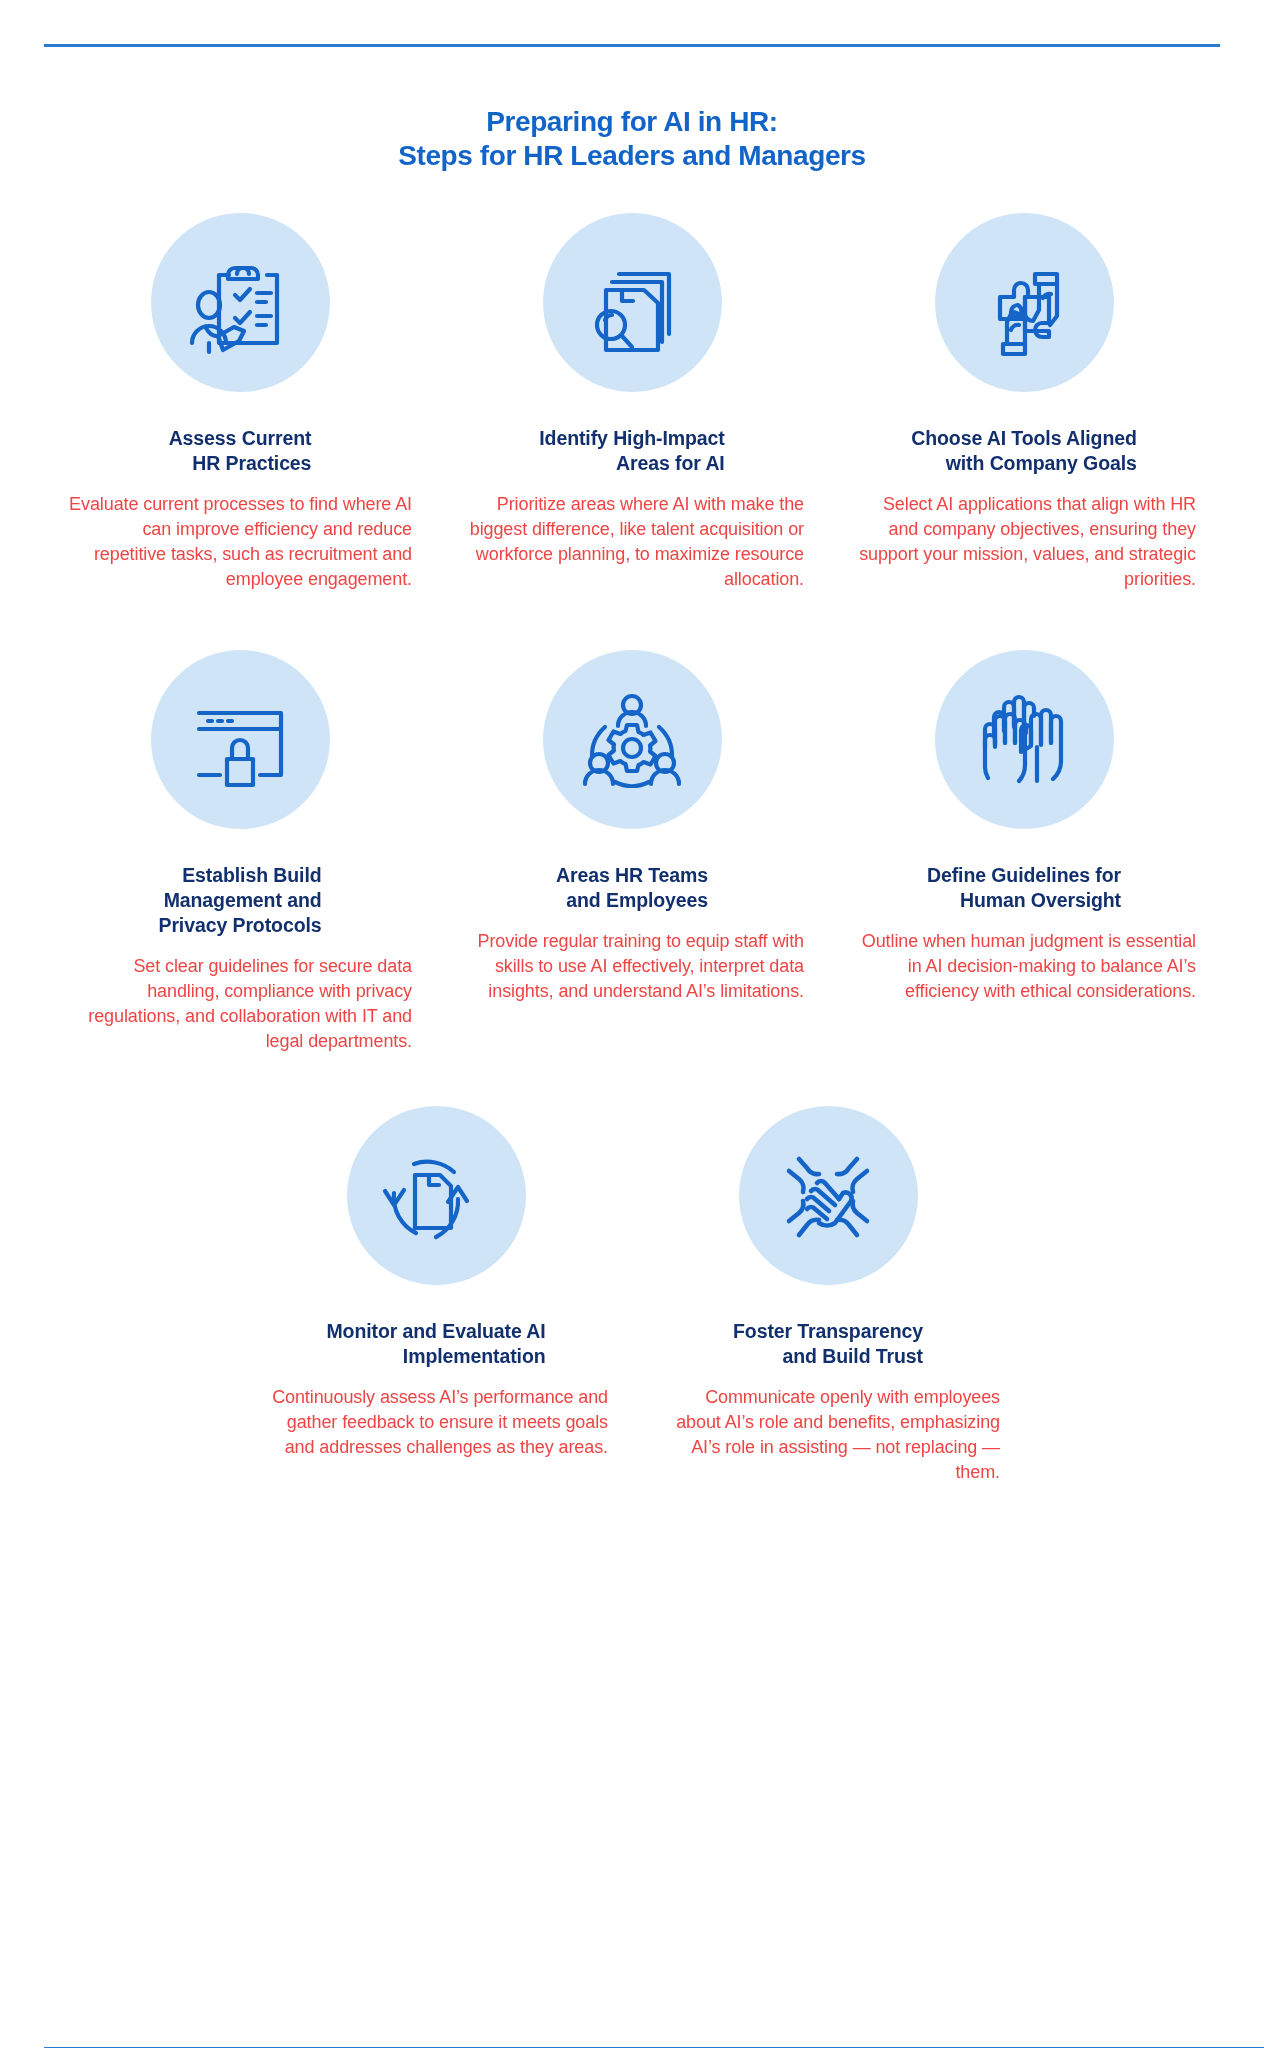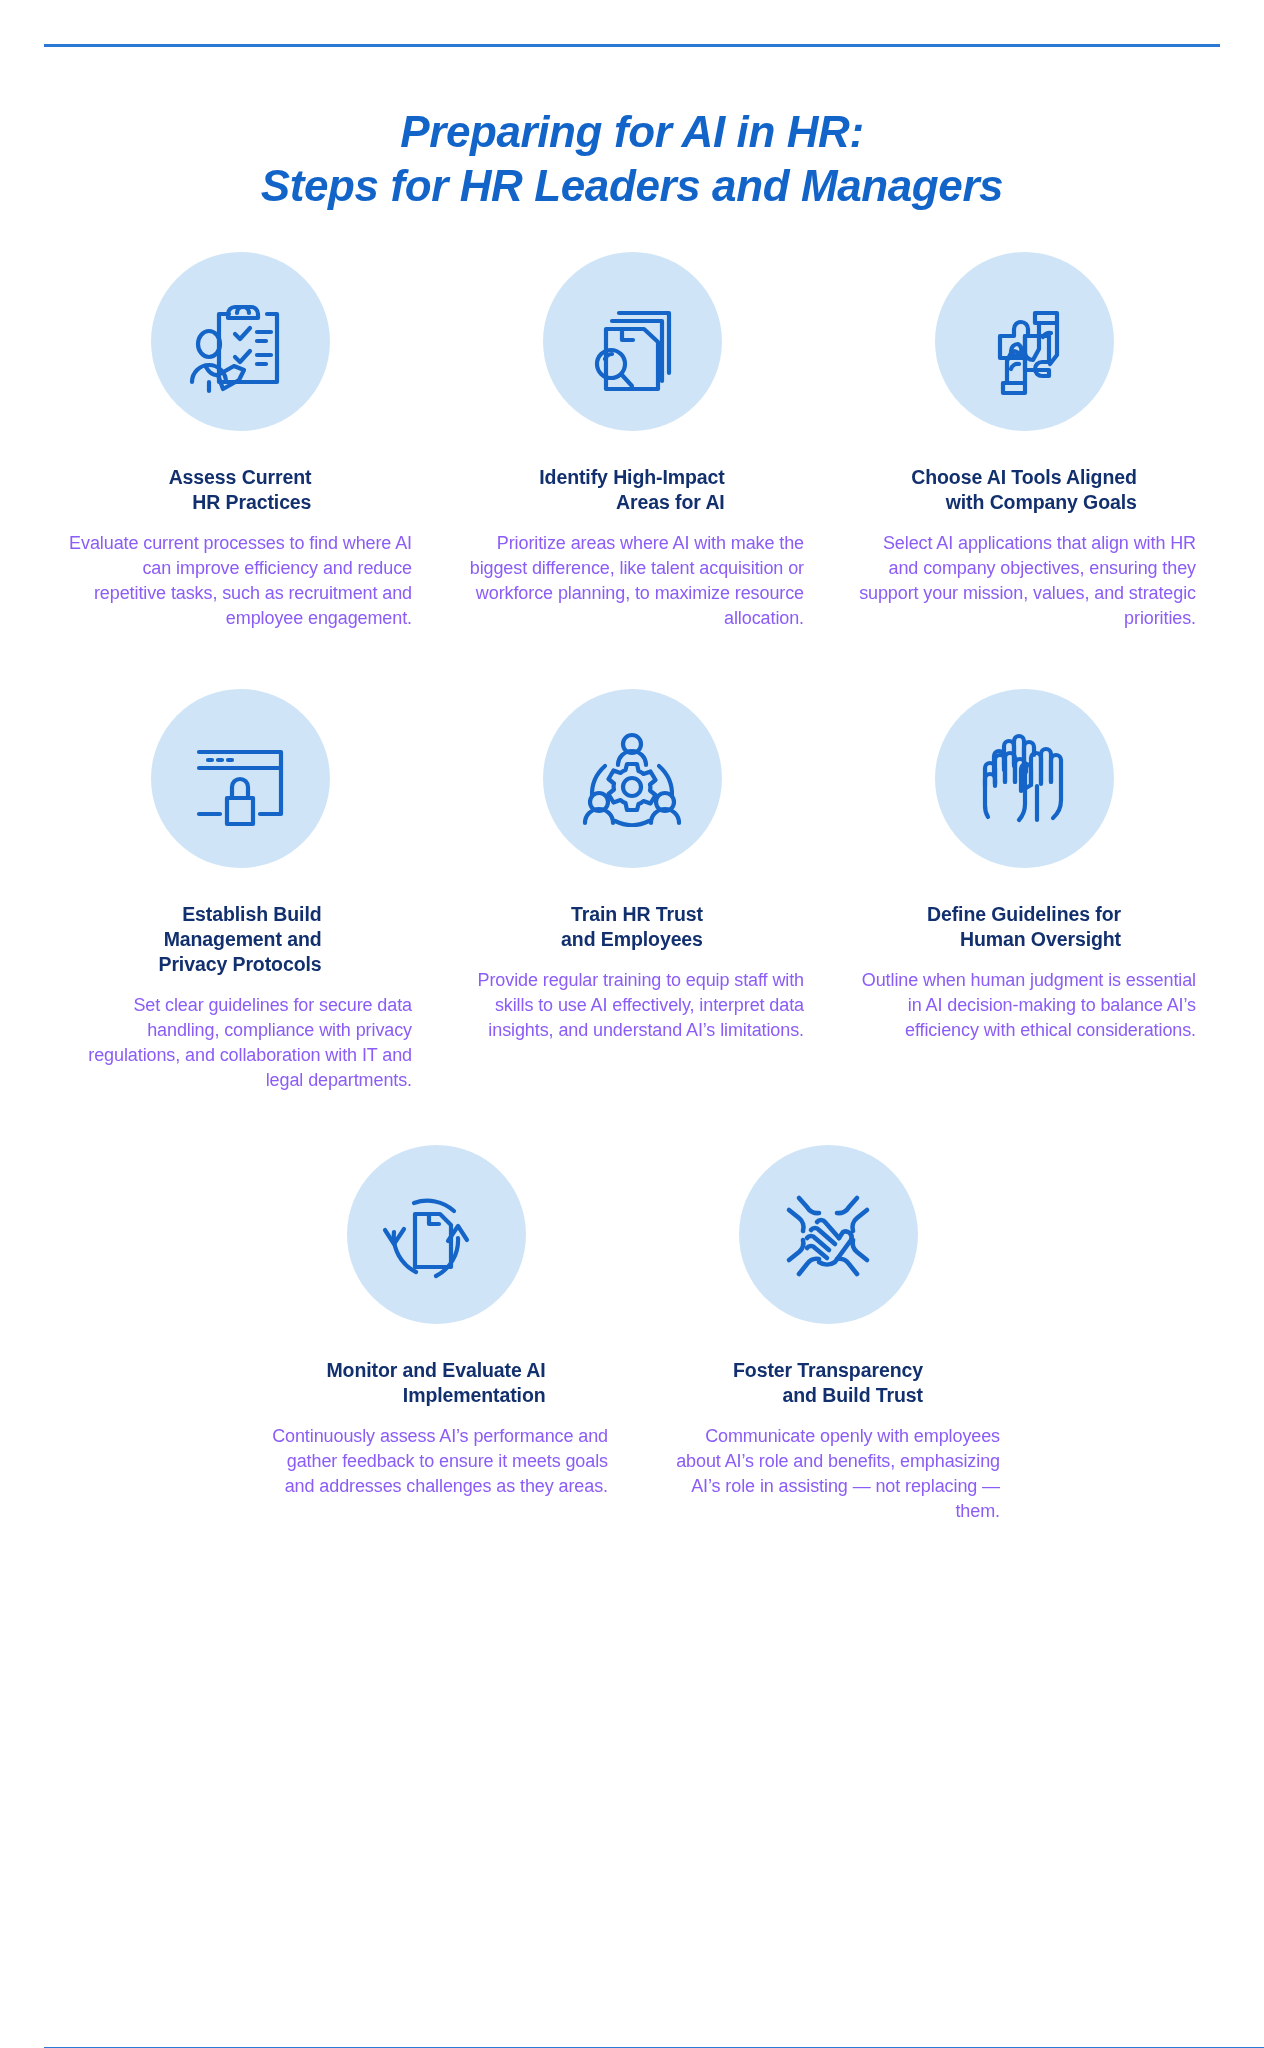--- a/index.html
+++ b/index.html
@@ -24,25 +24,24 @@
     background: #2a7ad4;
     width: 100%;
   }
   .rule-top { margin-top: 44px; }
   .rule-bottom { position: absolute; left: 44px; right: 44px; bottom: 42px; }
 
   .title {
     text-align: center;
     color: #1264c8;
     font-weight: bold;
-    font-size: 44px;
+    font-size: 28px;
     line-height: 1.22;
     letter-spacing: -0.4px;
     margin-top: 58px;
-    font-style: italic;
   }
   .title-line { display: block; }
 
   .grid {
     margin-top: 40px;
   }
 
   .row {
     display: flex;
     justify-content: center;
@@ -76,21 +75,21 @@
   .card-title {
     color: #12306e;
     font-weight: bold;
     font-size: 19.5px;
     line-height: 1.28;
     margin-top: 34px;
     letter-spacing: -0.1px;
   }
 
   .card-body {
-    color: #8b5cf6;
+    color: #ef4444;
     font-size: 18px;
     line-height: 1.39;
     margin-top: 16px;
     letter-spacing: -0.1px;
   }
 </style>
 </head>
 <body>
 
 <div class="page">
@@ -203,21 +202,21 @@
             <circle cx="88" cy="78" r="9"></circle>
             <path d="M74 99 a14 14 0 0 1 28 0"></path>
             <path d="M28 42 a38 38 0 0 0 -13 30"></path>
             <path d="M82 42 a38 38 0 0 1 13 30"></path>
             <path d="M38 97 a38 38 0 0 0 34 0"></path>
             <path d="M50 40 h10 l1.5 7 a12 12 0 0 1 5 3 l7 -2.5 l5 8.5 l-5.5 4.5 a12 12 0 0 1 0 6 l5.5 4.5 l-5 8.5 l-7 -2.5 a12 12 0 0 1 -5 3 L60 86 H50 l-1.5 -7 a12 12 0 0 1 -5 -3 l-7 2.5 l-5 -8.5 l5.5 -4.5 a12 12 0 0 1 0 -6 L31.5 55 l5 -8.5 l7 2.5 a12 12 0 0 1 5 -3z"></path>
             <circle cx="55" cy="63" r="9"></circle>
           </svg>
         </div>
         <div class="card-title">
-          <span>Train HR Trust</span><br>
+          <span>Areas HR Teams</span><br>
           <span>and Employees</span>
         </div>
         <p class="card-body">Provide regular training to equip staff with skills to use AI effectively, interpret data insights, and understand AI’s limitations.</p>
       </div>
 
       <div class="card">
         <div class="icon-circle">
           <svg width="110" height="110" viewBox="0 0 110 110" fill="none" stroke="#1565c9" stroke-width="4.2" stroke-linecap="round" stroke-linejoin="round">
             <path d="M35 42 V22 a5 5 0 0 1 10 0 v20"></path>
             <path d="M45 40 V17 a5 5 0 0 1 10 0 v25"></path>

